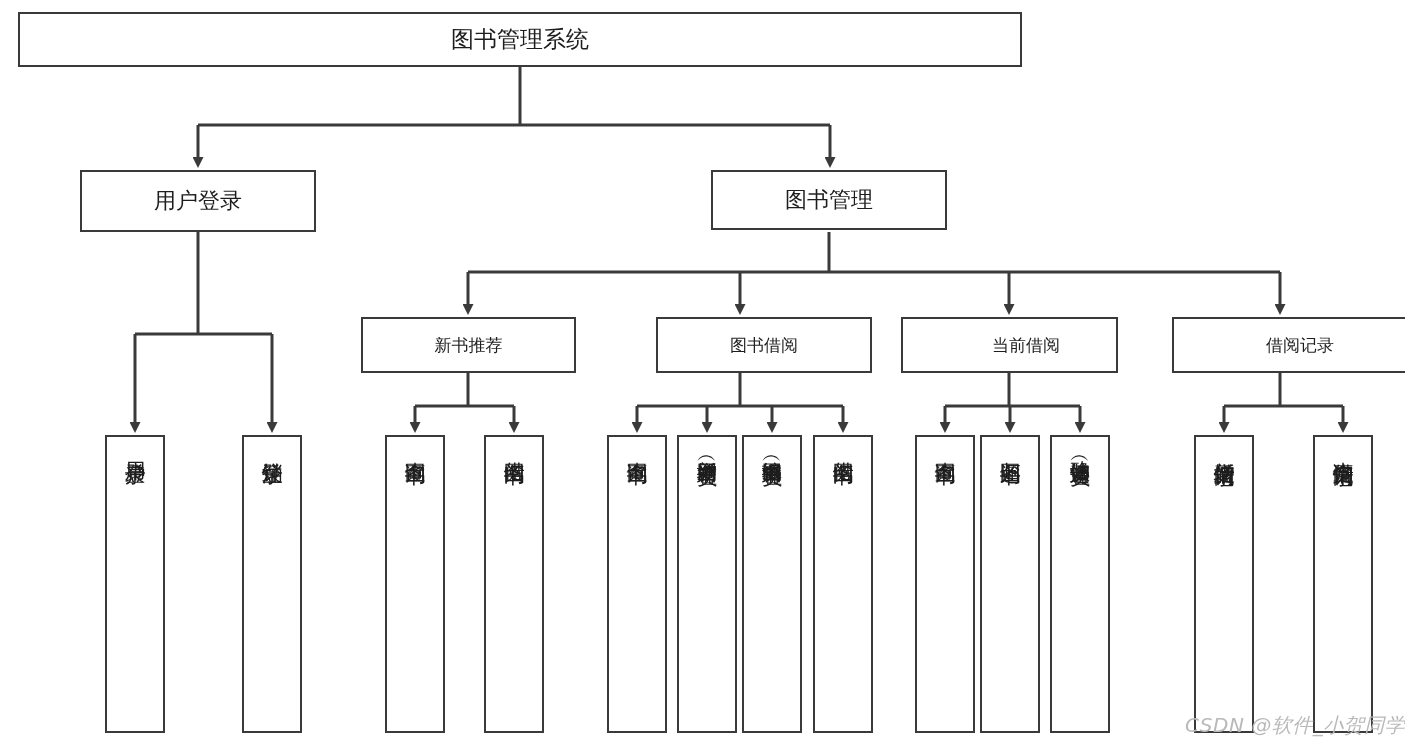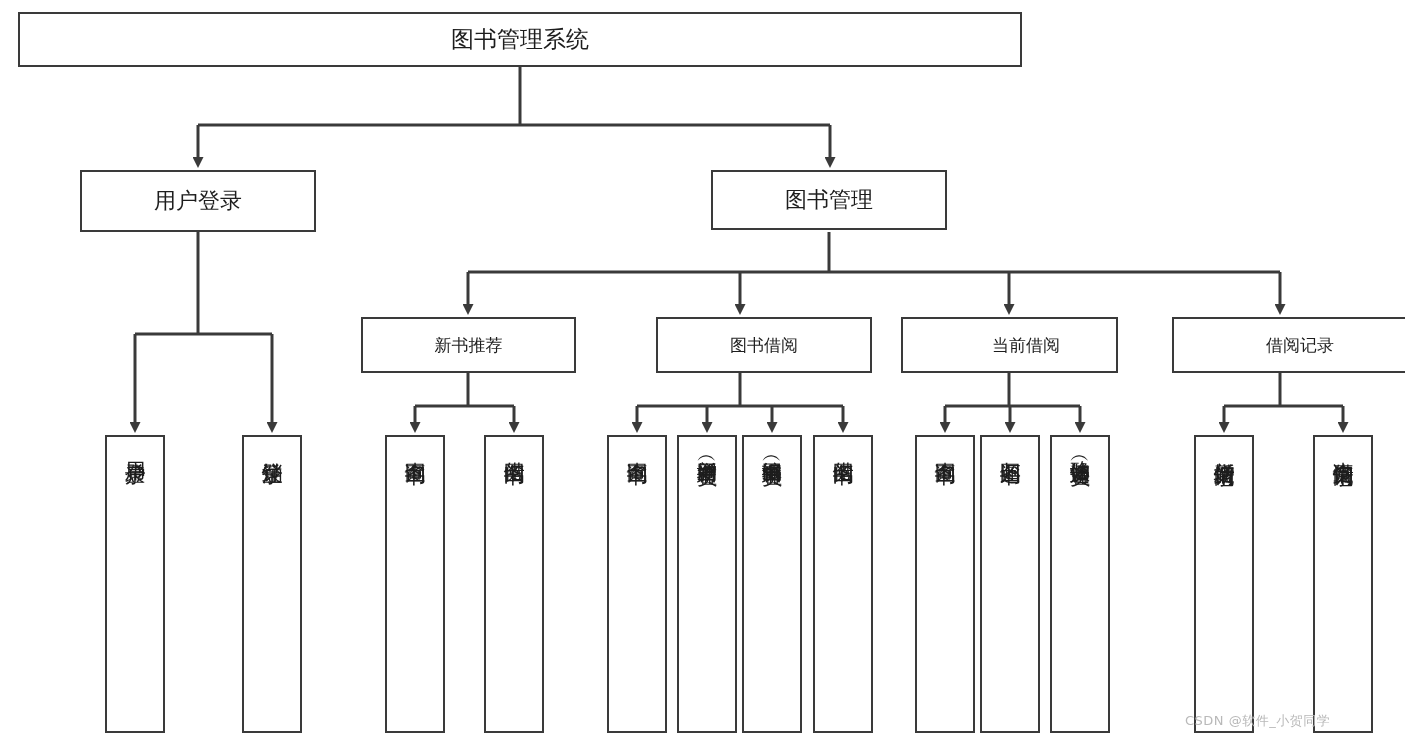--- a/index.html
+++ b/index.html
@@ -57,24 +57,25 @@
     white-space: nowrap;
     color: #1d1d1d;
   }
   .leaf-label.tall {
     font-size: 20px;
   }
   .watermark {
     position: absolute;
     left: 1185px;
     top: 712px;
-    font-size: 13px;
+    font-size: 20px;
     color: #b9b9b9;
     white-space: nowrap;
     letter-spacing: 0.5px;
+    font-style: italic;
   }
 </style>
 </head>
 <body>
 
 <div id="diagram-root">
 
   <svg class="layer" viewBox="0 0 1405 747">
     <defs>
       <marker id="arrow" markerWidth="11" markerHeight="11" refX="1" refY="5.5" orient="auto" markerUnits="userSpaceOnUse">

